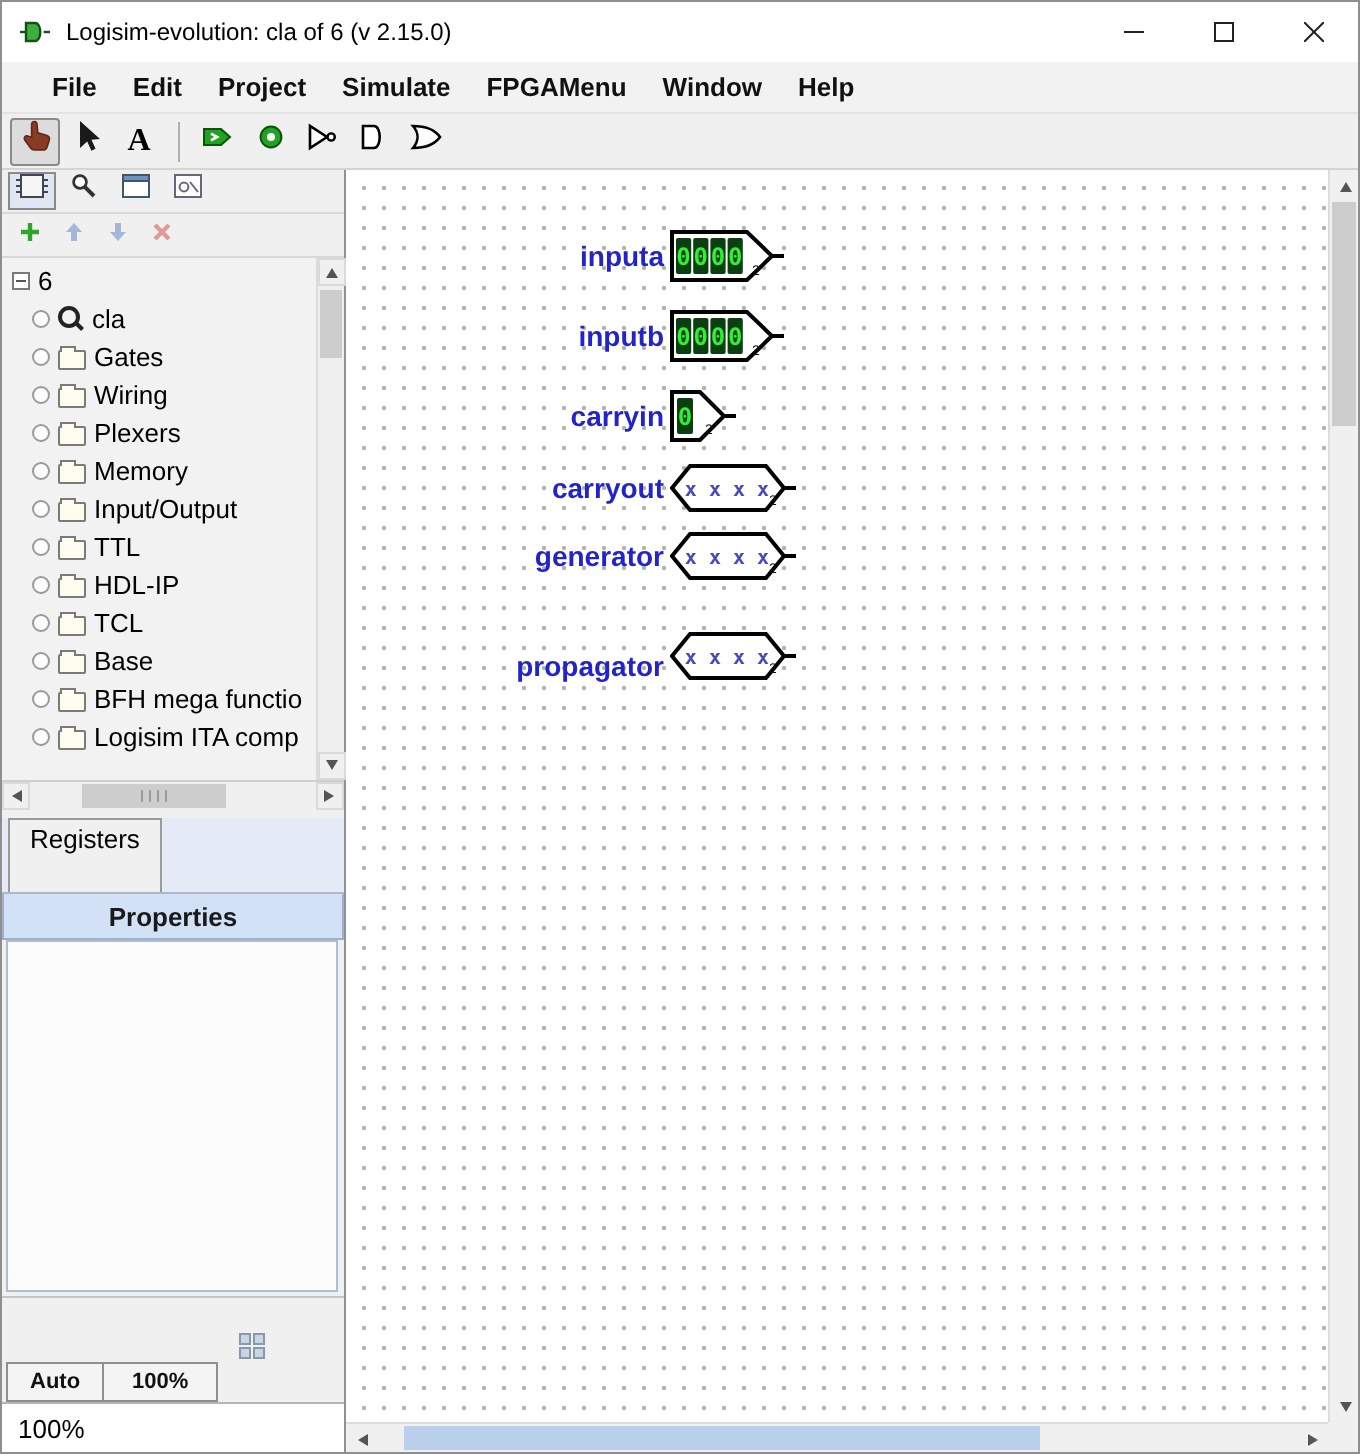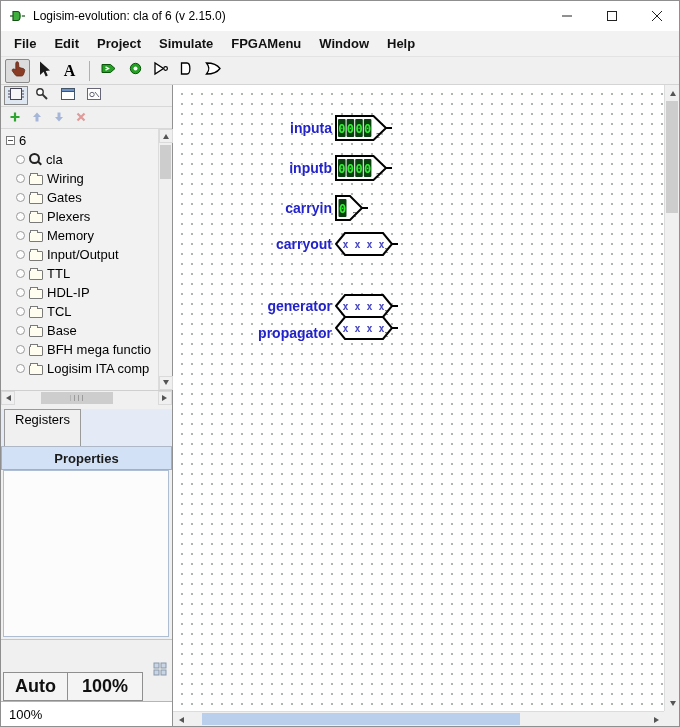--- a/index.html
+++ b/index.html
@@ -8,21 +8,21 @@
   .window { width:680px; height:727px; display:flex; flex-direction:column; border:1px solid #8f8f8f; background:#b91c1c; overflow:hidden; }
 
   
   .titlebar { height:30px; display:flex; align-items:center; background:#fff; padding-left:8px; flex:0 0 auto; }
   .app-icon { width:18px; height:16px; margin-right:6px; display:flex; align-items:center; }
   .title-text { font-size:12px; color:#000; flex:1; white-space:nowrap; overflow:hidden; }
   .win-controls { display:flex; height:30px; }
   .win-btn { width:45px; height:30px; display:flex; align-items:center; justify-content:center; cursor:default; }
 
   
-  .menubar { height:26px; background:#f2f2f2; display:flex; align-items:center; padding-left:4px; border-bottom:1px solid #e3e3e3; flex:0 0 auto; }
+  .menubar { height:26px; background:#f2f2f2; display:flex; align-items:center; padding-left:16px; border-bottom:1px solid #e3e3e3; flex:0 0 auto; }
   .menu-item { font-size:13px; font-weight:bold; color:#111; padding:4px 9px; white-space:nowrap; }
 
   
   .toolbar { height:28px; background:#f0f0f0; border-bottom:1px solid #d4d4d4; display:flex; align-items:center; padding-left:4px; gap:1px; flex:0 0 auto; }
   .tool-btn { width:25px; height:24px; display:flex; align-items:center; justify-content:center; border:1px solid transparent; border-radius:2px; }
   .tool-btn.selected { border:1px solid #8a8a8a; background:#dcdcdc; }
   .tool-sep { width:1px; height:20px; background:#b0b0b0; margin:0 6px; }
   .text-tool-label { font-family:"Liberation Serif",serif; font-weight:bold; font-size:16px; color:#000; }
 
   
@@ -71,21 +71,21 @@
   .panel-gap { flex:0 0 4px; background:#f0f0f0; }
 
   
   .tab-strip { flex:0 0 23px; background:#e4ebf6; border-bottom:1px solid #aeb8c6; display:flex; align-items:flex-end; padding-left:3px; }
   .tab { font-size:13px; color:#000; background:#f0f0f0; border:1px solid #9a9a9a; border-bottom:none; padding:2px 10px 19px 10px; }
   .prop-header { flex:0 0 23px; background:#d2e1f5; border:1px solid #9db1cc; border-top:none; display:flex; align-items:center; justify-content:center; font-size:13px; font-weight:bold; color:#1a1a1a;text-align:center; }
   .prop-body { flex:1; background:#fcfcfc; border:1px solid #aebdd2; margin:0 3px 2px 2px; min-height:0; }
 
   
   .zoom-row { flex:0 0 28px; background:#f0f0f0; border-top:1px solid #c6c6c6; display:flex; align-items:center; padding-left:2px; }
-  .zoom-btn { font-size:18px; font-weight:bold; color:#111; background:#f4f4f4; border:1px solid #8f8f8f; padding:3px 11px;margin-top:32px; }
+  .zoom-btn { font-size:11px; font-weight:bold; color:#111; background:#f4f4f4; border:1px solid #8f8f8f; padding:3px 11px;margin-top:32px; }
   .zoom-btn + .zoom-btn { border-left:none; padding:3px 14px; }
   .grid-btn { width:22px; height:20px; margin-left:6px; display:flex; align-items:center; justify-content:center; }
   .statusbar { flex:0 0 25px; background:#fff; border-top:1px solid #b5b5b5; display:flex; align-items:center; padding-left:8px; font-size:13px; color:#000; }
 
   
   .canvas { flex:1; position:relative; background:#fff; min-width:0; }
   .canvas-view { position:absolute; left:0; top:0; right:15px; bottom:15px; background:#fff; overflow:hidden;
      background-image:radial-gradient(circle,#aeb4ae 1px,rgba(0,0,0,0) 1.15px); background-size:10px 10px; background-position:4px 4px; }
   .component { position:absolute; left:0; display:flex; align-items:center; height:26px; }
   .comp-label { width:162px; flex:0 0 162px; text-align:right; padding-right:3px; font-size:14px; font-weight:bold; color:#2323cb; white-space:nowrap;padding-left:20px; }
@@ -262,27 +262,27 @@
 
               <div class="tree-row child">
                 <span class="handle"></span>
                 <span class="tree-icon magnifier"></span>
                 <span class="tree-label">cla</span>
               </div>
 
               <div class="tree-row child">
                 <span class="handle"></span>
                 <span class="tree-icon folder"></span>
+                <span class="tree-label">Gates</span>
+              </div>
+
+              <div class="tree-row child">
+                <span class="handle"></span>
+                <span class="tree-icon folder"></span>
                 <span class="tree-label">Wiring</span>
-              </div>
-
-              <div class="tree-row child">
-                <span class="handle"></span>
-                <span class="tree-icon folder"></span>
-                <span class="tree-label">Gates</span>
               </div>
 
               <div class="tree-row child">
                 <span class="handle"></span>
                 <span class="tree-icon folder"></span>
                 <span class="tree-label">Plexers</span>
               </div>
 
 
               <div class="tree-row child">
@@ -429,21 +429,21 @@
           </div>
           <div class="component" style="top: 146px;">
             <span class="comp-label">carryout</span>
             <svg class="pin-svg" width="64" height="26">
     <polygon points="1,13 10,2 48,2 57,13 48,24 10,24" fill="#ffffff" stroke="#000" stroke-width="2"></polygon>
     <text x="28.5" y="17" text-anchor="middle" font-family="DejaVu Sans Mono, monospace" font-size="10" font-weight="bold" fill="#4848c0">x x x x</text>
     <text x="49.5" y="21.5" font-size="7" fill="#111">2</text>
     <line x1="57" y1="13" x2="63" y2="13" stroke="#000" stroke-width="2"></line>
             </svg>
           </div>
-          <div class="component" style="top: 208px;">
+          <div class="component" style="top: 180px;">
             <span class="comp-label">generator</span>
             <svg class="pin-svg" width="64" height="26">
     <polygon points="1,13 10,2 48,2 57,13 48,24 10,24" fill="#ffffff" stroke="#000" stroke-width="2"></polygon>
     <text x="28.5" y="17" text-anchor="middle" font-family="DejaVu Sans Mono, monospace" font-size="10" font-weight="bold" fill="#4848c0">x x x x</text>
     <text x="49.5" y="21.5" font-size="7" fill="#111">2</text>
     <line x1="57" y1="13" x2="63" y2="13" stroke="#000" stroke-width="2"></line>
             </svg>
           </div>
           <div class="component" style="top: 230px; align-items: flex-end;">
             <span class="comp-label">propagator</span>

